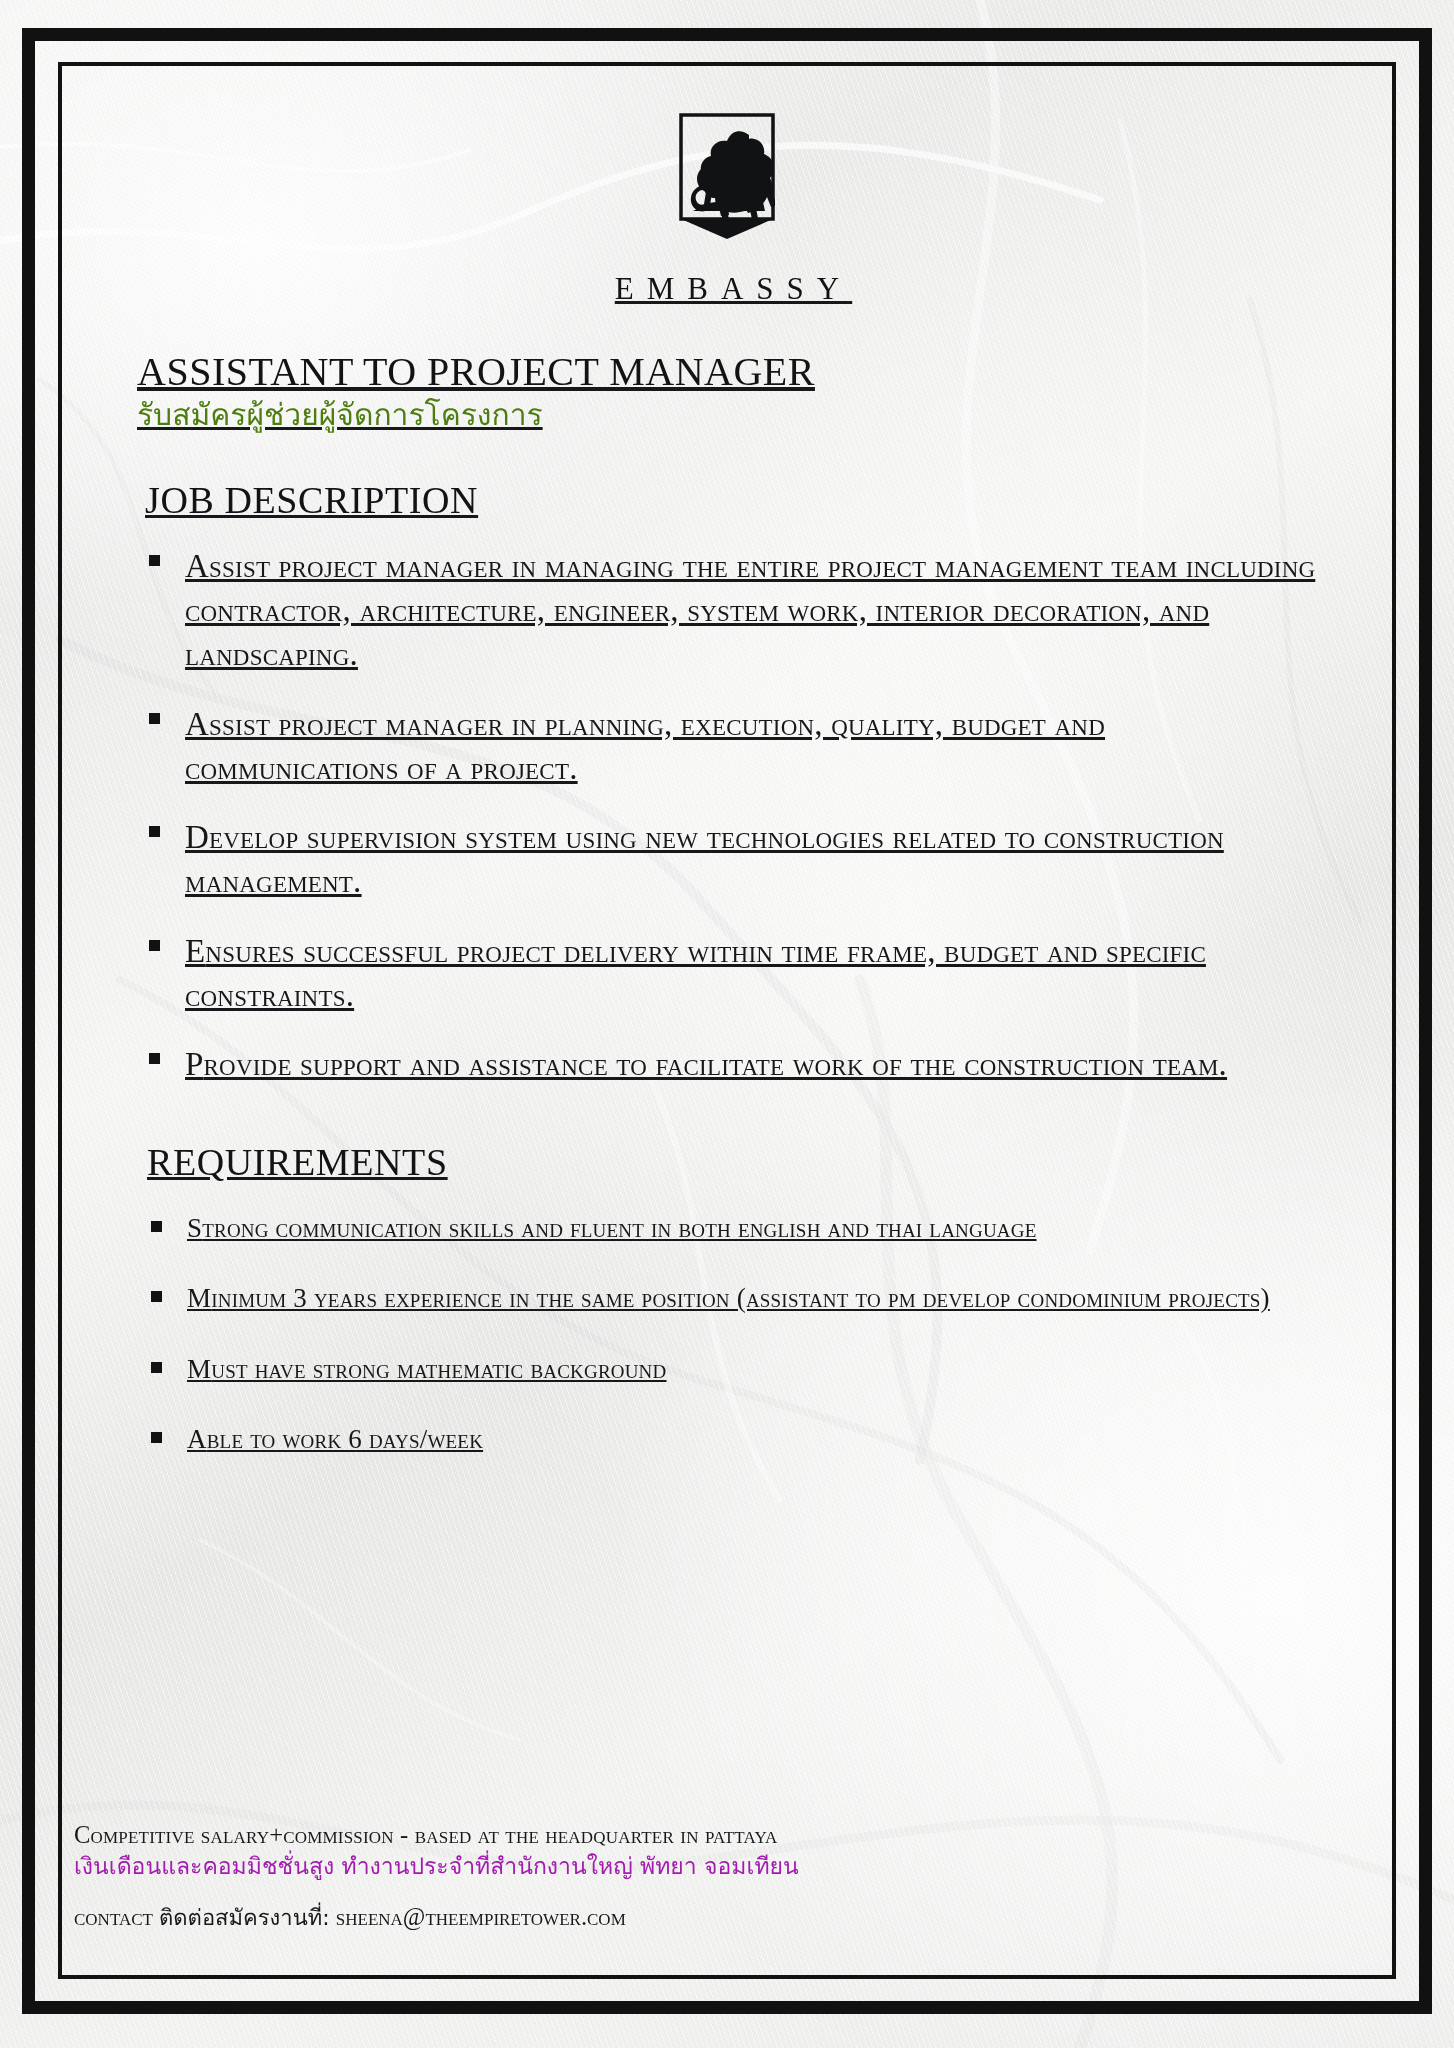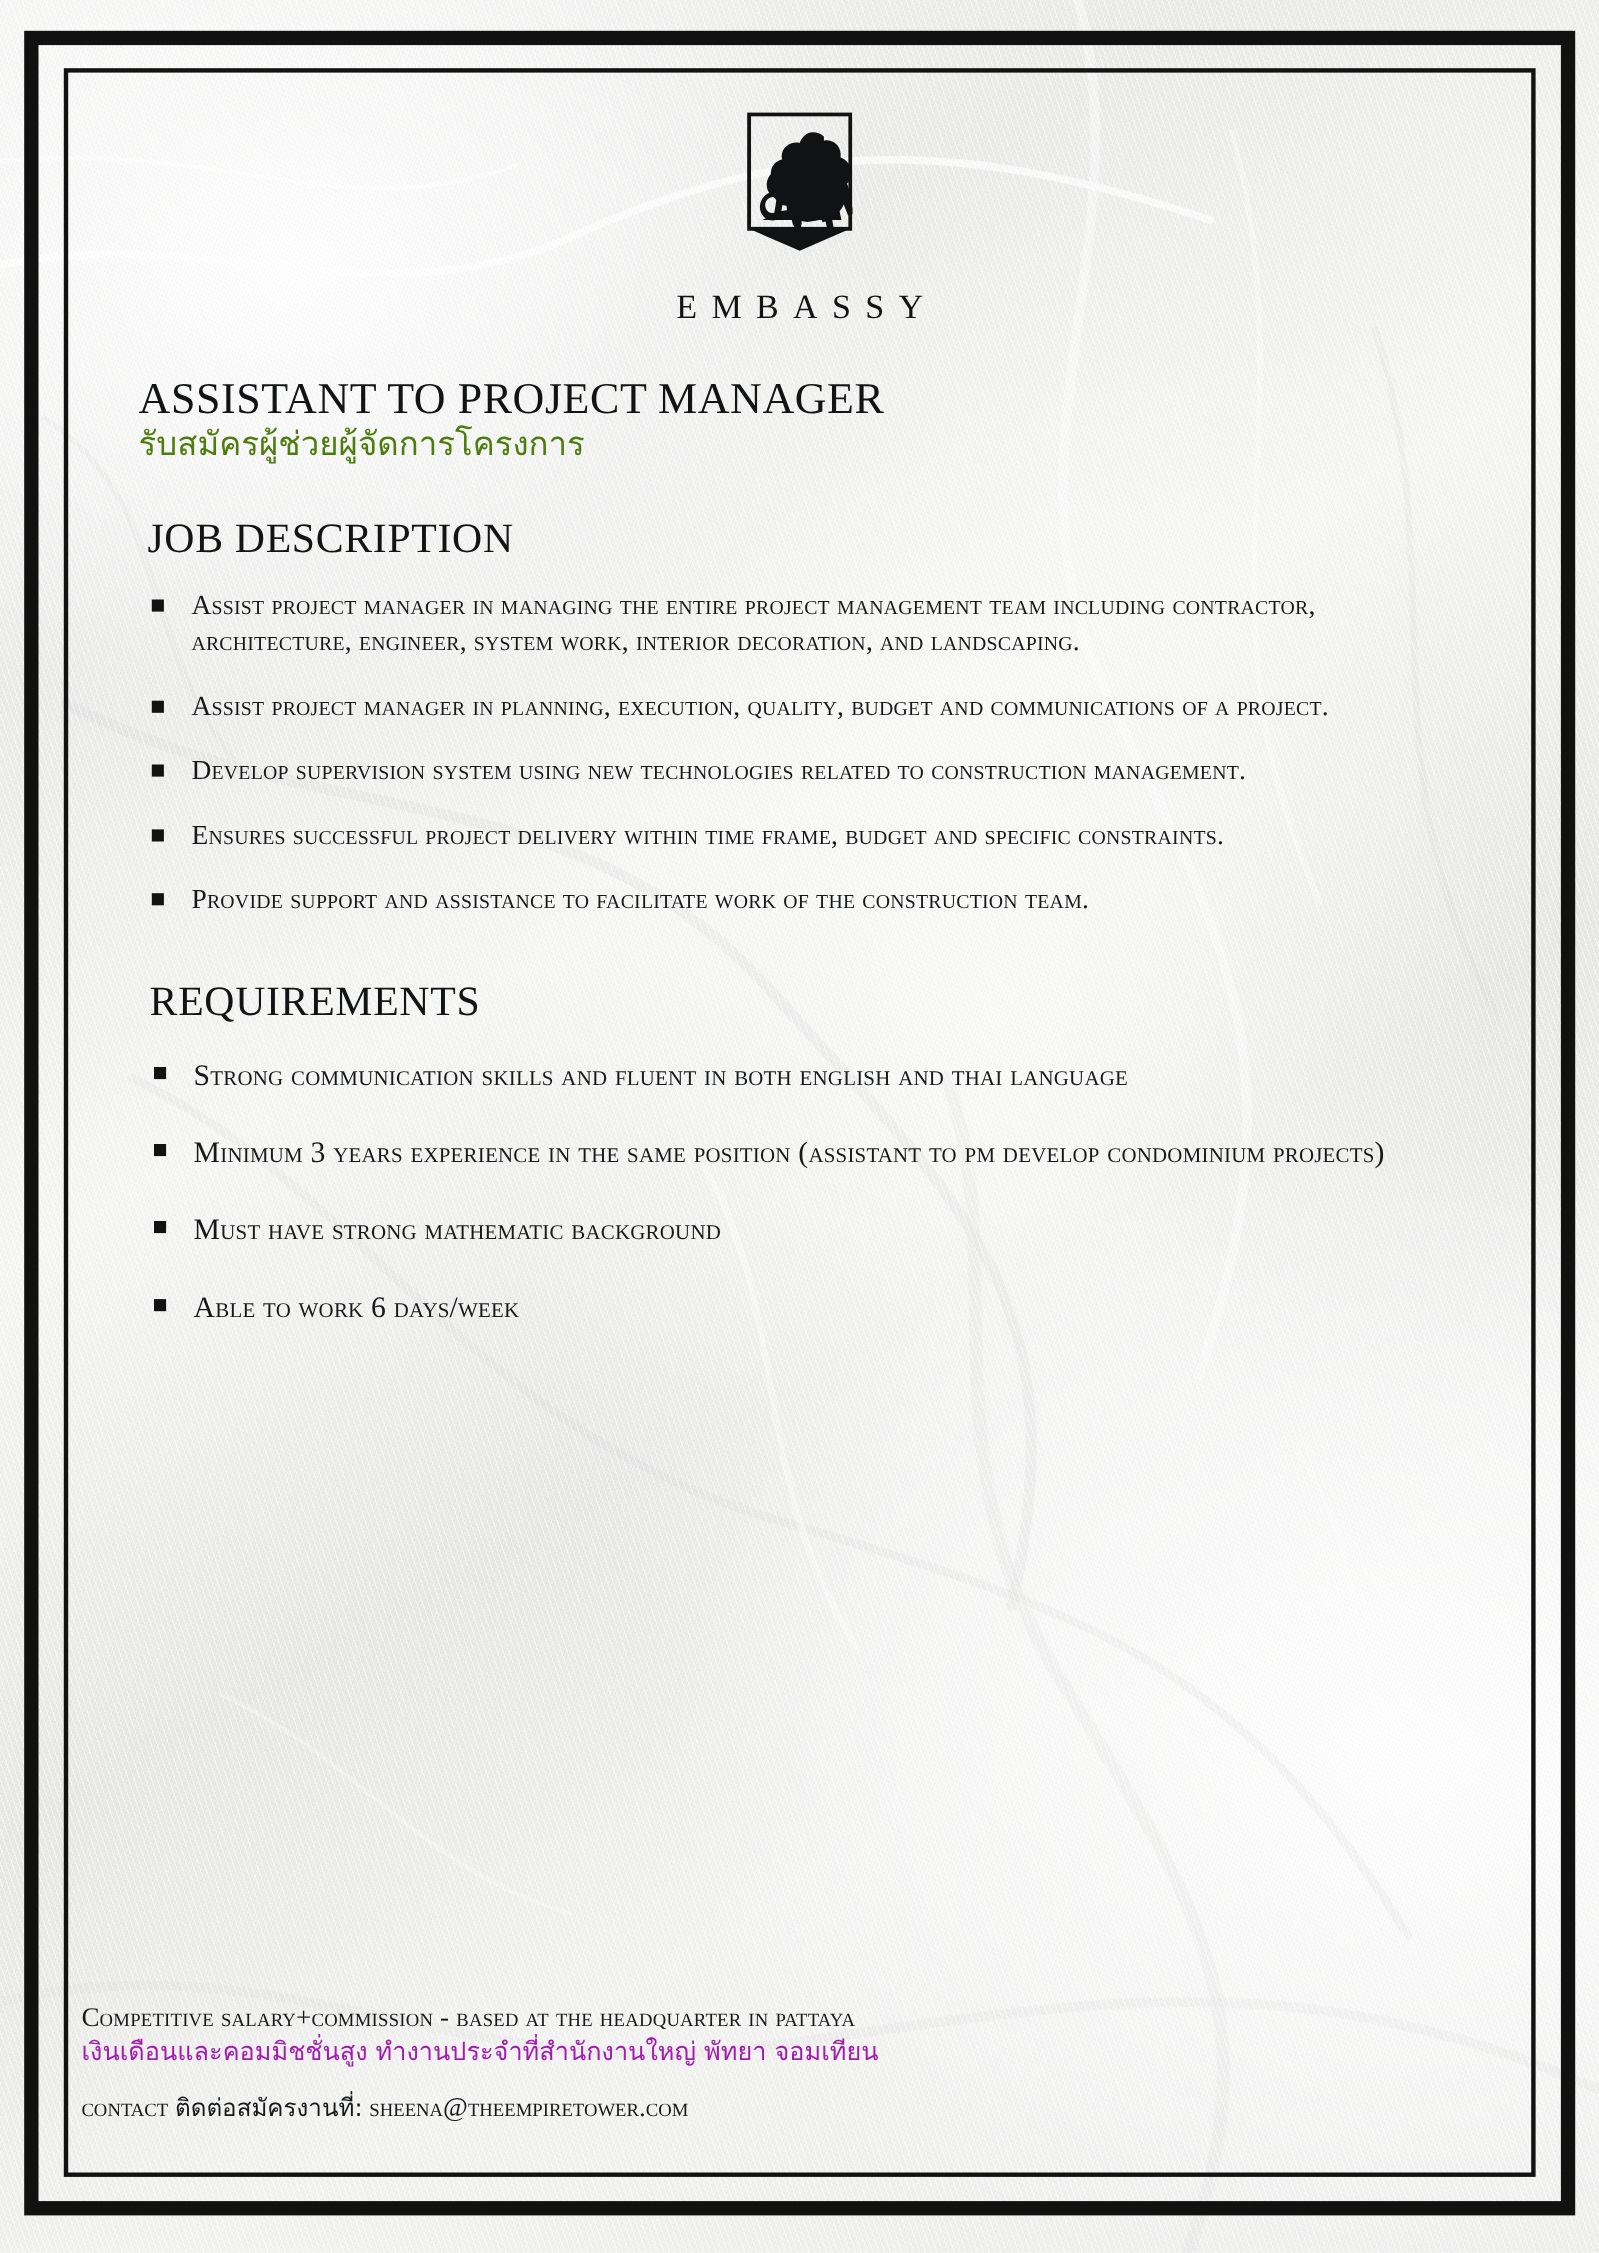--- a/index.html
+++ b/index.html
@@ -64,22 +64,23 @@
     box-sizing: border-box;
   }
 
   .sheet {
     position: absolute;
     left: 62px;
     top: 66px;
     right: 62px;
     bottom: 73px;
     box-sizing: border-box;
-    padding: 0;
+    padding: 11px;
     color: #16181a;
+    text-decoration: underline;
   }
 
   
   .brand-block {
     text-align: center;
     padding-top: 36px;
   }
   .crest {
     display: inline-block;
     width: 96px;
@@ -135,21 +136,21 @@
   
   ul.bullets {
     list-style: none;
     margin: 22px 0 0 0;
     padding: 0 0 0 6px;
   }
   ul.bullets li {
     position: relative;
     padding-left: 42px;
     margin-bottom: 25px;
-    font-size: 25px;
+    font-size: 33px;
     line-height: 1.34;
     letter-spacing: .2px;
     color: #16181a;
     font-family: "Liberation Serif", "DejaVu Serif", serif;
     font-variant: small-caps;
     text-transform: lowercase;
   }
   ul.bullets li::first-letter { text-transform: uppercase; }
   ul.bullets li .sq {
     position: absolute;

